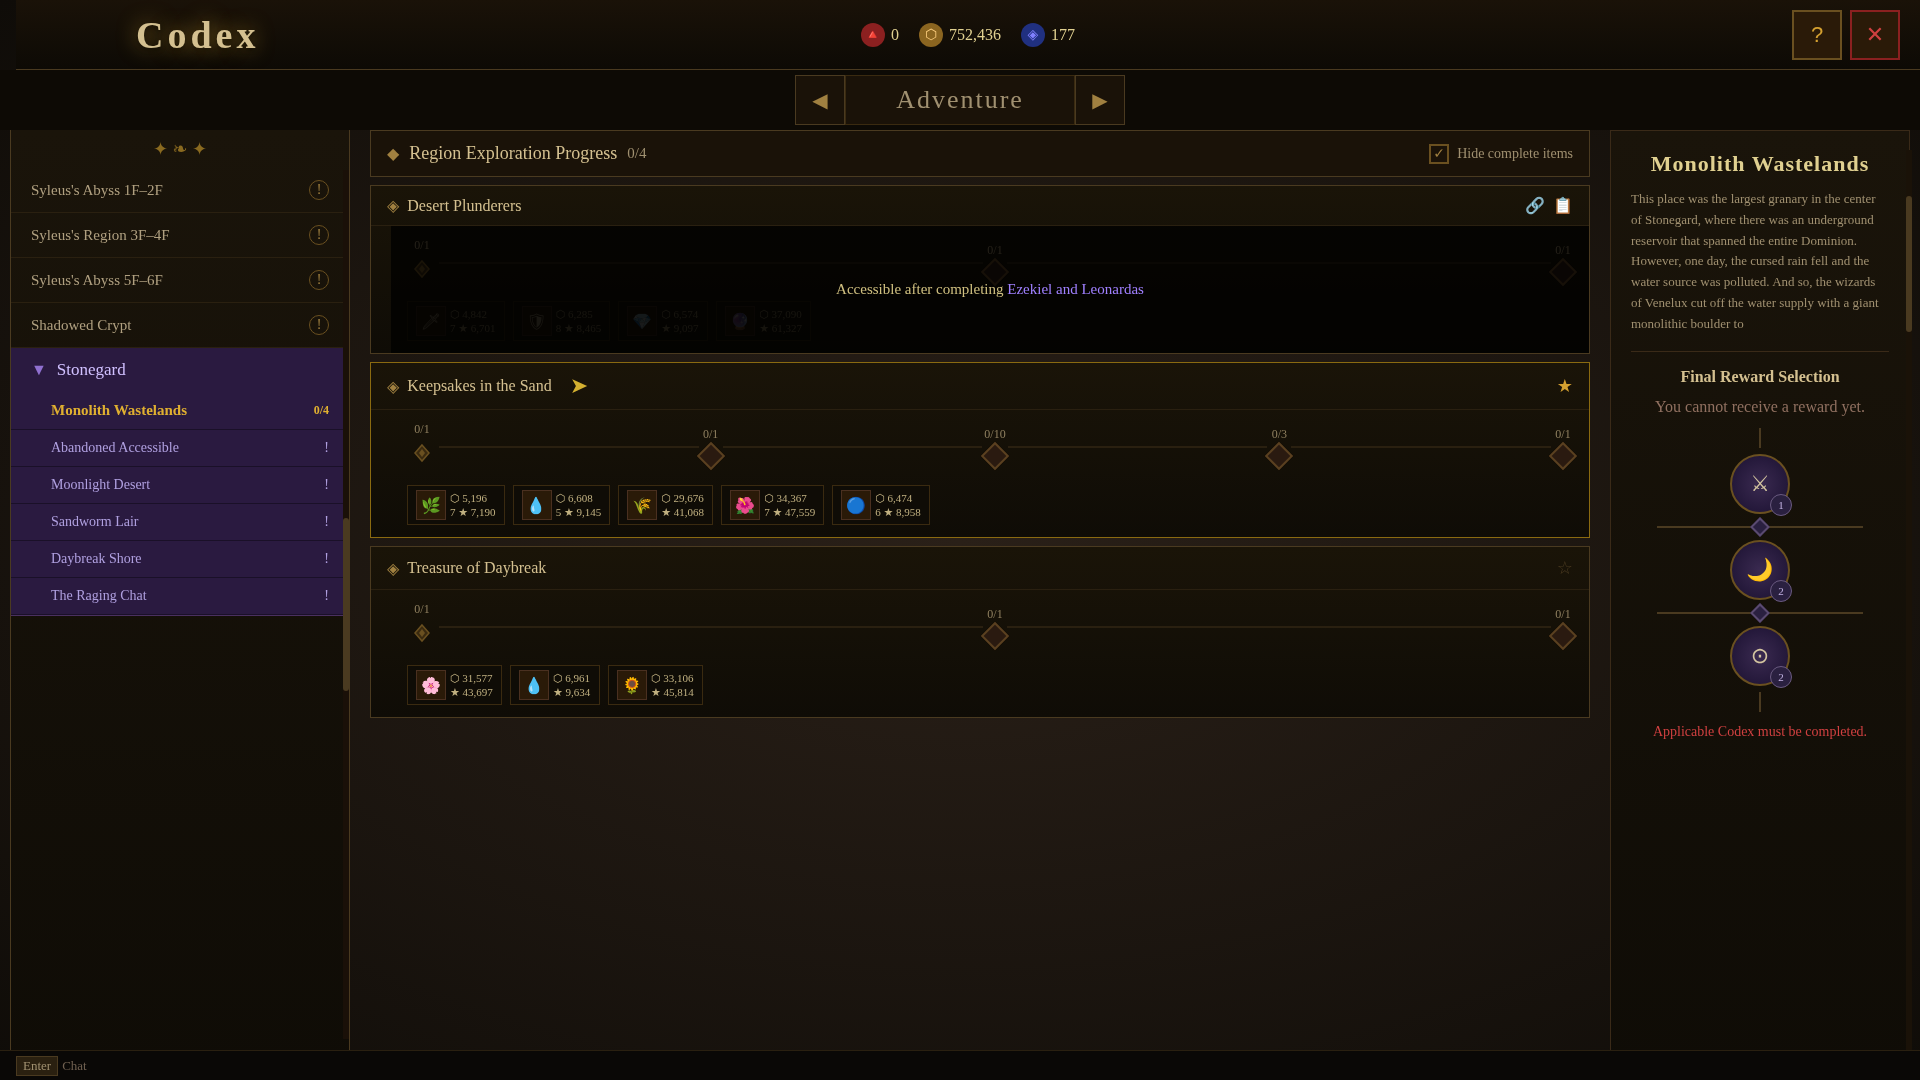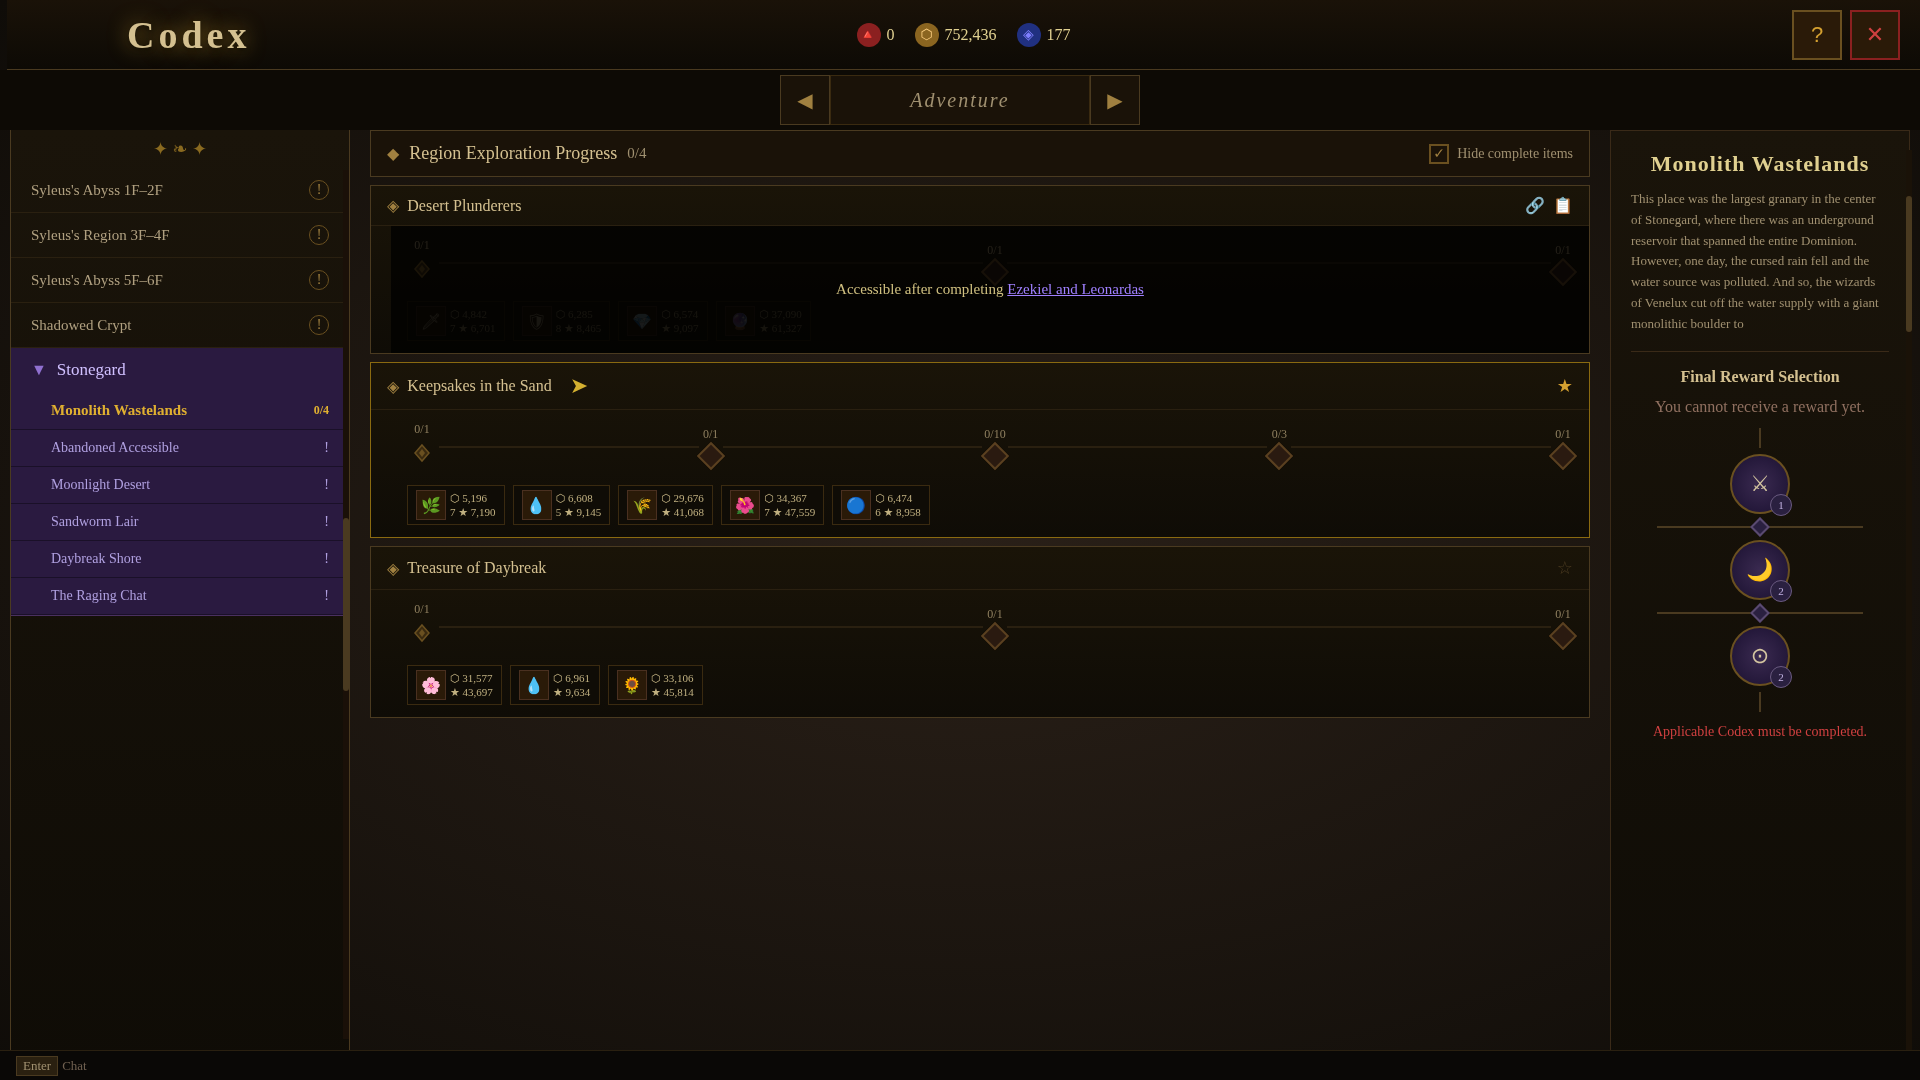--- a/index.html
+++ b/index.html
@@ -17,21 +17,21 @@
     .bg {
       position: absolute;
       inset: 0;
       background: radial-gradient(ellipse at center, #2a2018 0%, #0f0c08 100%);
     }
 
     
     .top-bar {
       position: absolute;
       top: 0;
-      left: 7px;
+      left: 16px;
       right: 0;
       height: 70px;
       display: flex;
       align-items: center;
       justify-content: center;
       background: linear-gradient(180deg, #1a1208 0%, #0d0a05 100%);
       border-bottom: 1px solid #4a3a20;
     }
 
     .title {
@@ -114,32 +114,31 @@
       border: 1px solid #4a3a20;
       color: #a08040;
       font-size: 20px;
       display: flex;
       align-items: center;
       justify-content: center;
       cursor: pointer;
     }
 
     .nav-tab {
-      width: 260px;
+      width: 230px;
       height: 50px;
       display: flex;
       align-items: center;
       justify-content: center;
-      font-size: 20px;
+      font-size: 26px;
       letter-spacing: 2px;
       cursor: pointer;
       border: 1px solid #3a2a10;
       background: #1a1208;
       color: #a09070;
-      font-style: italic;
     }
 
     .nav-tab.active {
       background: #3d2060;
       border: 1px solid #7a50c0;
       color: #e0d0ff;
     }
 
     
     .main-layout {
@@ -384,21 +383,20 @@
     .reward-val {
       font-size: 11px;
       color: #c0b080;
       display: flex;
       align-items: center;
       gap: 3px;
     }
 
     .link-text {
       color: #a080ff;
-      text-decoration: underline;
     }
 
     
     .right-panel {
       width: 300px;
       background: linear-gradient(180deg, #1a140a 0%, #0f0c06 100%);
       border: 1px solid #3a2a18;
       margin: 0 10px;
       padding: 20px;
       display: flex;

